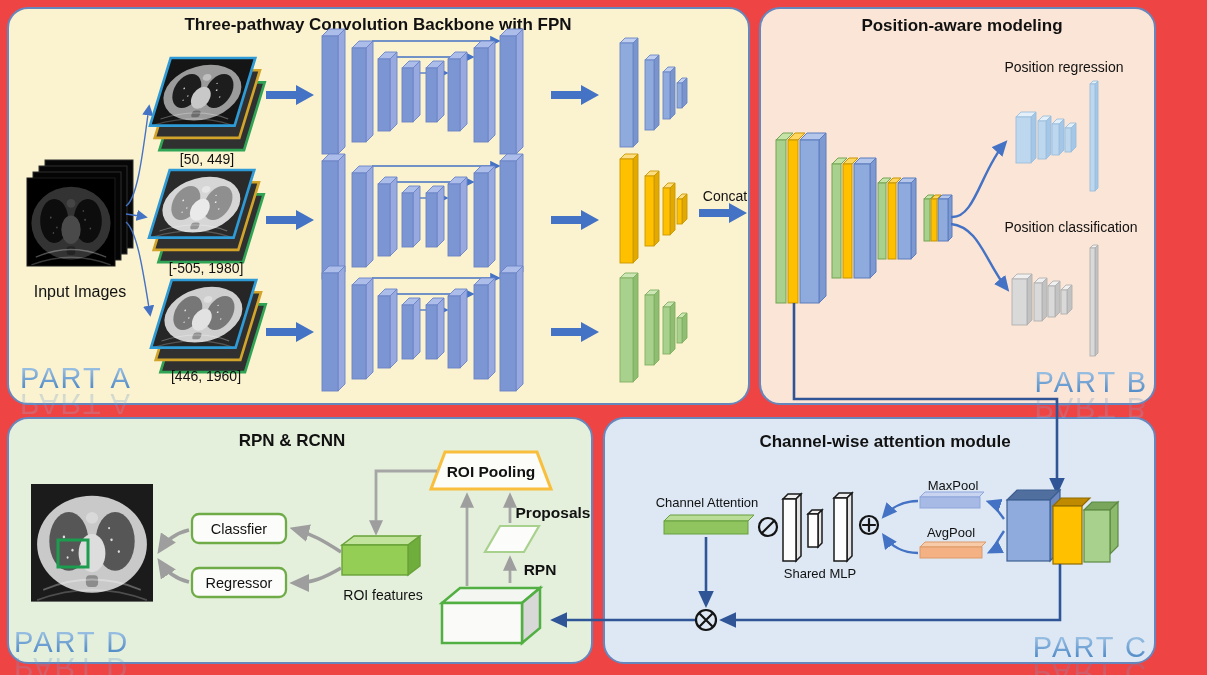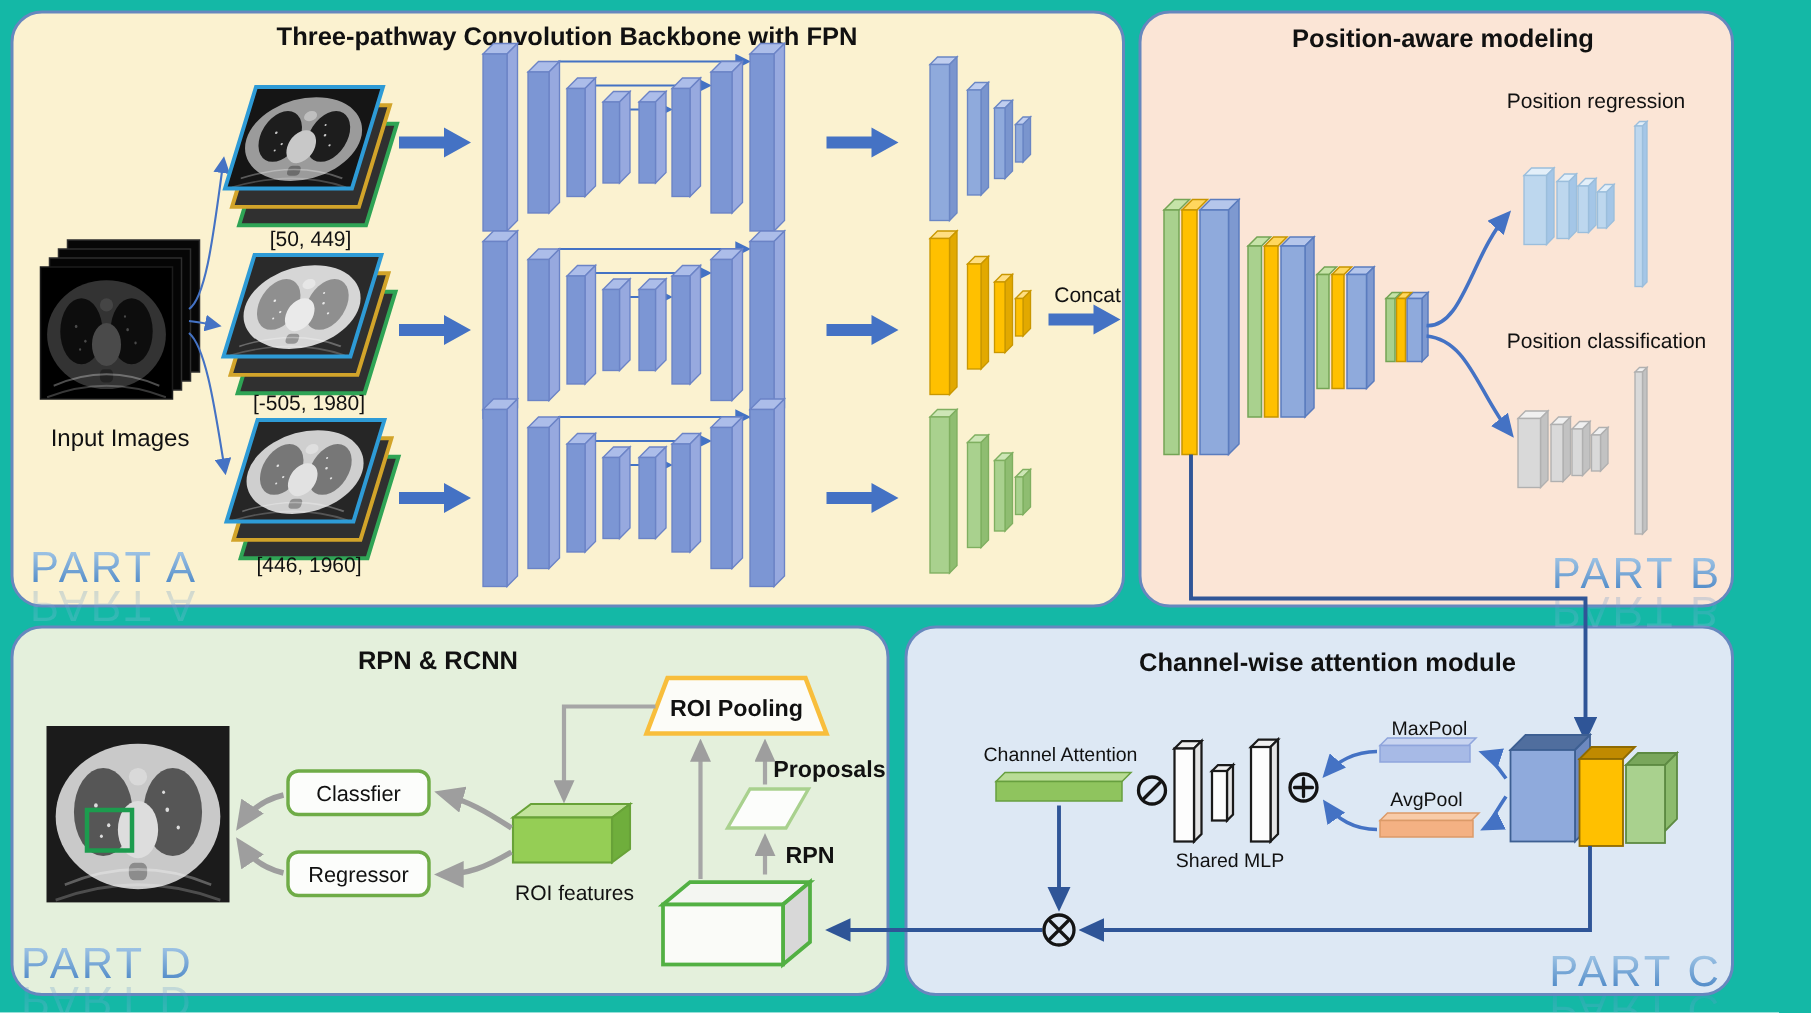--- a/index.html
+++ b/index.html
@@ -1,16 +1,16 @@
 <!DOCTYPE html>
 <html><head>
 <meta charset="utf-8">
 <style>
   html,body{margin:0;padding:0;background:#ffffff;}
-  #stage{position:relative;width:1207px;height:675px;background:#14b8a6;overflow:hidden;
+  #stage{position:relative;width:1207px;height:675px;background:#ef4444;overflow:hidden;
          font-family:"Liberation Sans",sans-serif;}
   svg{position:absolute;left:0;top:0;}
   text{font-family:"Liberation Sans",sans-serif;fill:#111;}
   .ttl{font-size:17px;font-weight:700;}
   .lbl14{font-size:14px;}
   .lbl16{font-size:16px;}
   .lbl13{font-size:13px;}
   .bold16{font-size:15.5px;font-weight:700;}
   .bold14{font-size:14.5px;}
   .partlbl{font-size:29px;letter-spacing:2px;fill:url(#pgrad);}

